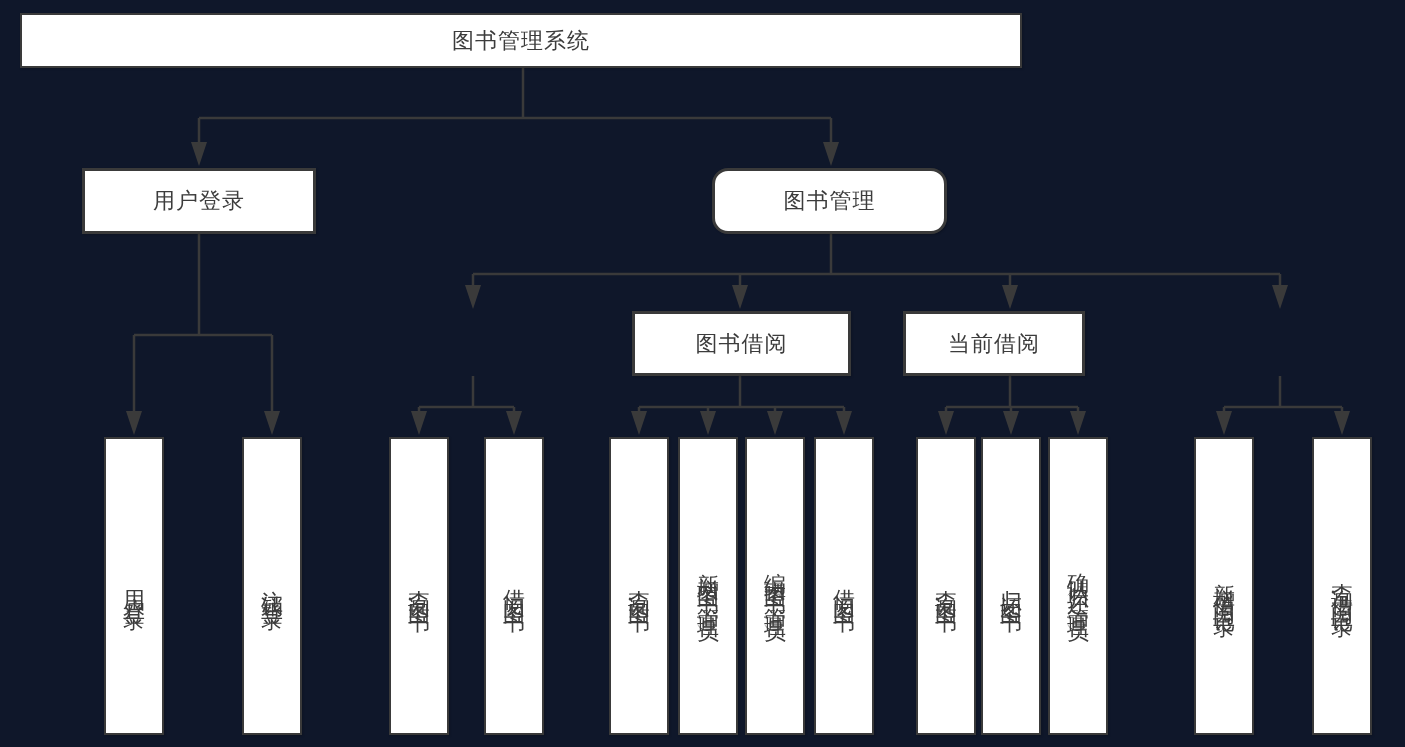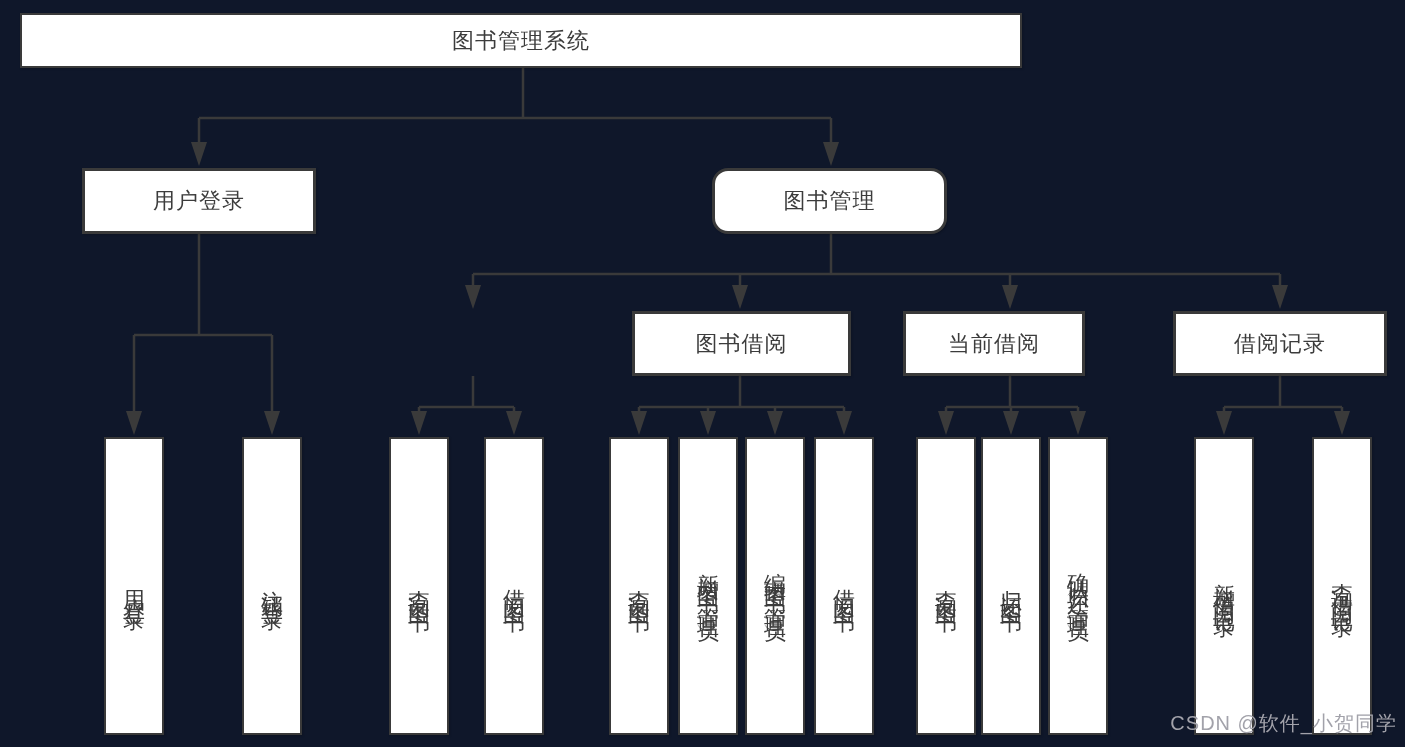--- a/index.html
+++ b/index.html
@@ -117,23 +117,20 @@
   <div class="box lvl2" style="left:712px; width:235px;border-radius:16px;">
     <span>图书管理</span>
   </div>
 
   <div class="box lvl3" style="left:632px; width:219px;">
     <span>图书借阅</span>
   </div>
   <div class="box lvl3" style="left:903px; width:182px;">
     <span>当前借阅</span>
   </div>
-  <div class="box lvl3" style="left:1173px; width:214px;">
-    <span>借阅记录</span>
-  </div>
 
   <div class="box leaf" style="left:104px;">
     <span class="vtext">用户登录</span>
   </div>
   <div class="box leaf" style="left:242px;">
     <span class="vtext">注销登录</span>
   </div>
 
   <div class="box leaf" style="left:389px;">
     <span class="vtext">查询图书</span>
@@ -165,15 +162,14 @@
     <span class="vtext">确认归还（管理员）</span>
   </div>
 
   <div class="box leaf" style="left:1194px;">
     <span class="vtext">新增借阅记录</span>
   </div>
   <div class="box leaf" style="left:1312px;">
     <span class="vtext">查询借阅记录</span>
   </div>
 
-  <div class="watermark">CSDN @软件_小贺同学</div>
 
 </div>
 
 </body></html>

